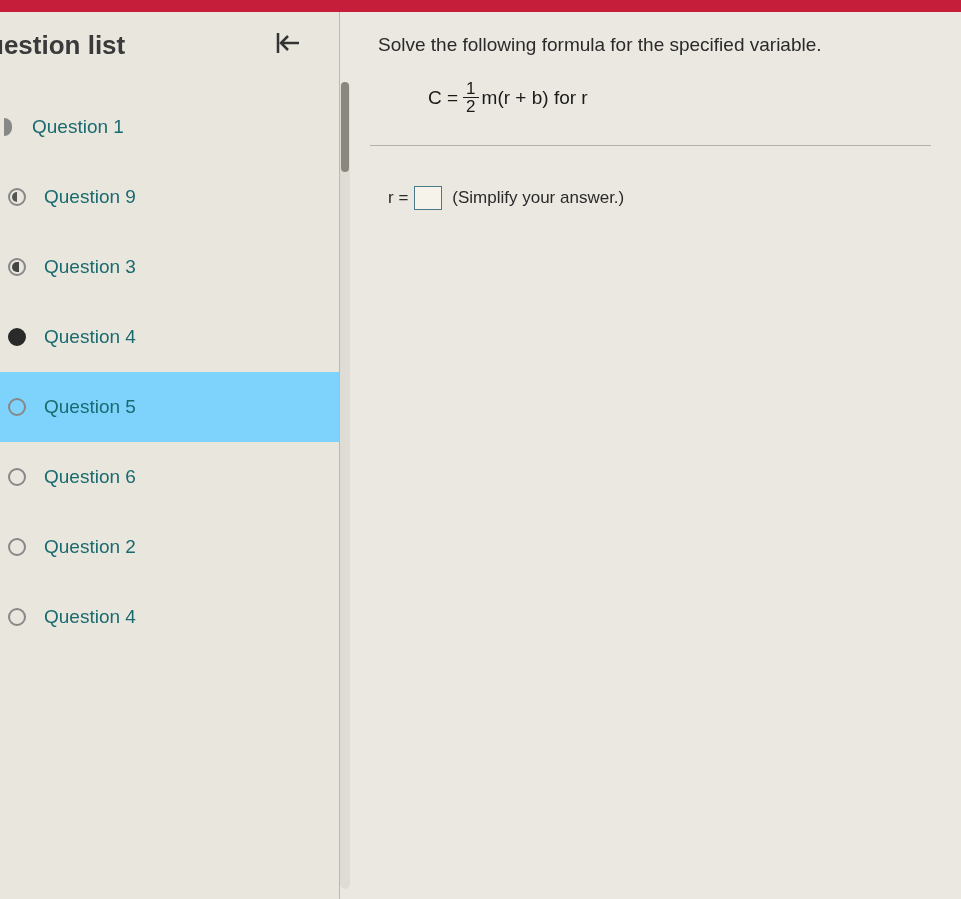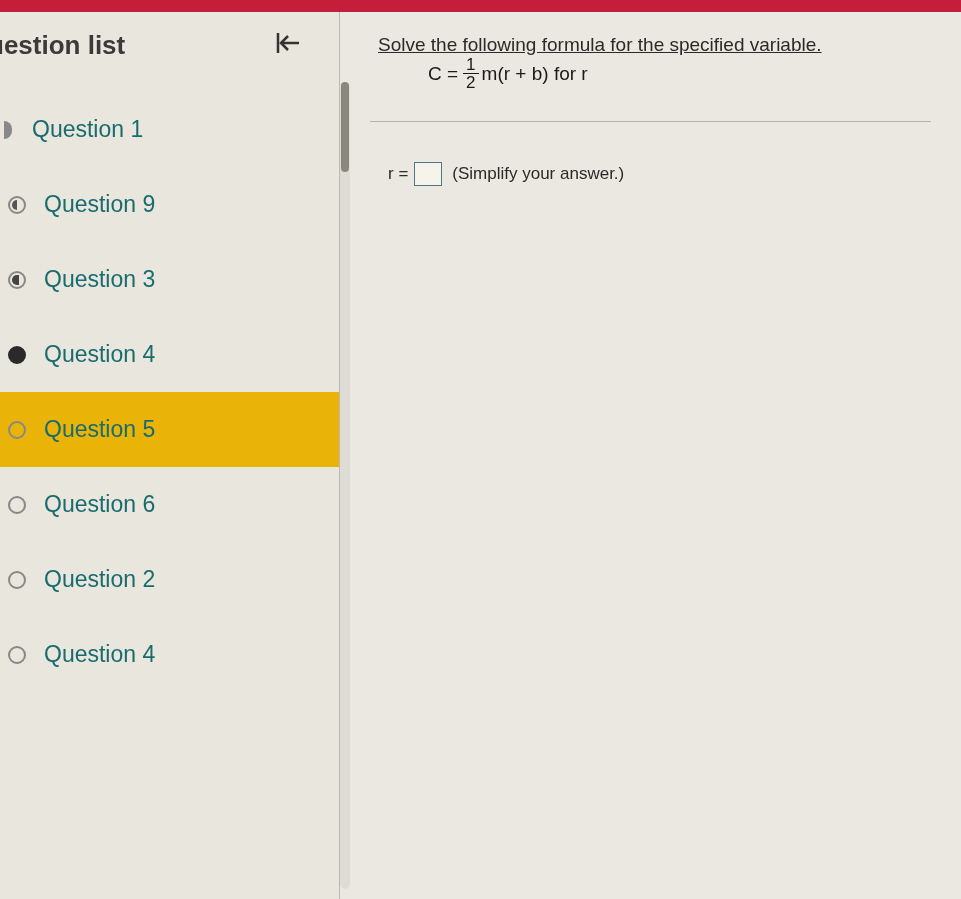--- a/index.html
+++ b/index.html
@@ -52,25 +52,25 @@
     }
     .question-list {
       flex: 1;
       padding-top: 12px;
     }
     .question-item {
       display: flex;
       align-items: center;
       padding: 24px 0 24px 8px;
       cursor: pointer;
-      font-size: 23px;
+      font-size: 19px;
       color: #1a6b6f;
     }
     .question-item.active {
-      background: #eab308;
+      background: #7dd3fc;
     }
     .status-circle {
       width: 18px;
       height: 18px;
       border-radius: 50%;
       border: 2px solid #888;
       margin-right: 18px;
       flex-shrink: 0;
       position: relative;
     }
@@ -138,21 +138,21 @@
       height: 90px;
       background: #8a887e;
       border-radius: 4px;
     }
     .problem-header {
       padding: 22px 30px 10px 38px;
     }
     .problem-text {
       font-size: 19px;
       color: #2a2a2a;
-      text-decoration: underline;
+      margin-bottom: 24px;
     }
     .formula-row {
       display: flex;
       align-items: center;
       font-size: 19px;
       color: #1a1a1a;
       padding-left: 50px;
       padding-bottom: 20px;
     }
     .formula-c {

